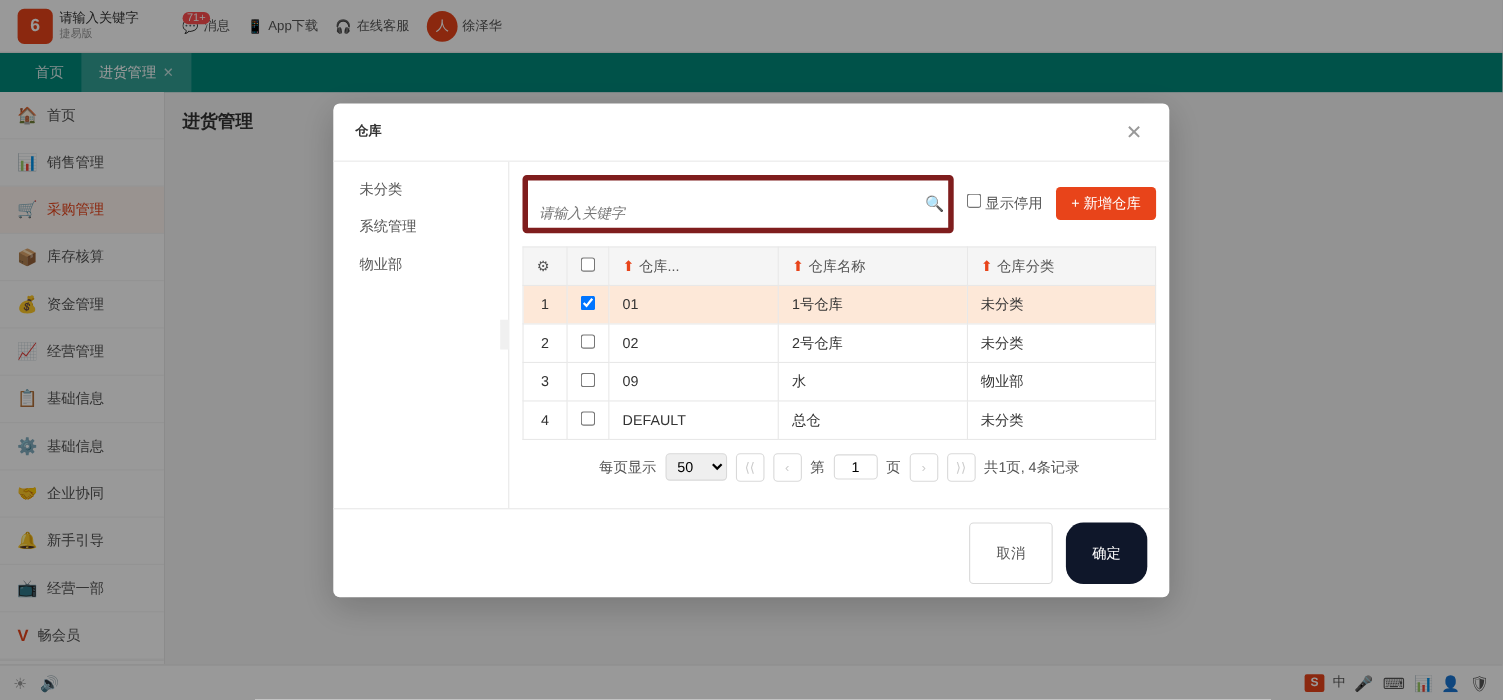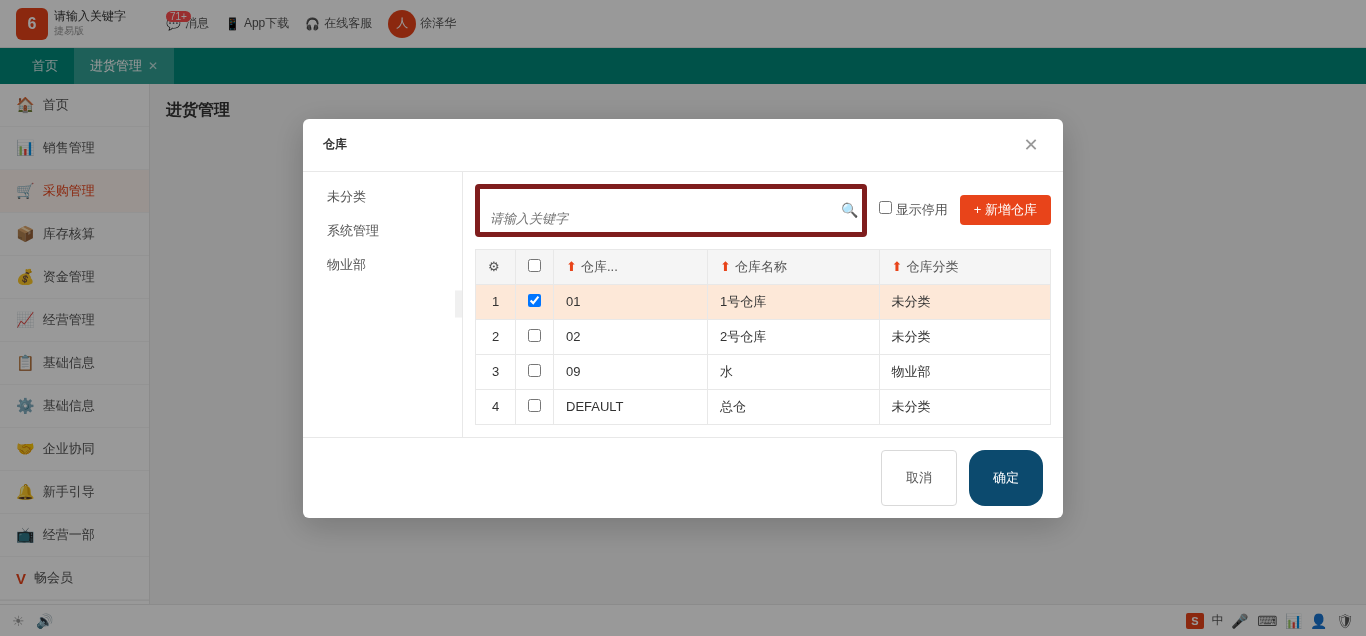--- a/index.html
+++ b/index.html
@@ -221,21 +221,21 @@
     .modal-footer {
       padding: 12px 20px; border-top: 1px solid #e8e8e8;
       display: flex; justify-content: flex-end; gap: 12px;
     }
     .btn-cancel {
       padding: 7px 24px; border: 1px solid #d9d9d9; border-radius: 4px;
       background: #fff; cursor: pointer; font-size: 13px; color: #555;
     }
     .btn-confirm {
       padding: 19px 24px; border: none; border-radius: 16px;
-      background: #0c4a6e; color: #fff; cursor: pointer; font-size: 13px;
+      background: #0f172a; color: #fff; cursor: pointer; font-size: 13px;
     }
 
     
     .sidebar-footer {
       margin-top: auto; padding: 8px;
       display: flex; gap: 8px; align-items: center; border-top: 1px solid #f0f0f0;
     }
   </style>
 </head>
 <body>
@@ -433,20 +433,36 @@
             <tr>
               <td class="row-actions">4</td>
               <td><input type="checkbox" style=""></td>
               <td>DEFAULT</td>
               <td>总仓</td>
               <td>未分类</td>
             </tr>
           </tbody>
         </table>
 
+        <div class="pagination">
+          <span>每页显示</span>
+          <select class="page-size-select">
+            <option>50</option>
+            <option>100</option>
+            <option>200</option>
+          </select>
+          <button class="page-btn disabled">⟨⟨</button>
+          <button class="page-btn disabled">‹</button>
+          <span>第</span>
+          <input type="text" class="page-input" value="1" style="">
+          <span>页</span>
+          <button class="page-btn disabled">›</button>
+          <button class="page-btn disabled">⟩⟩</button>
+          <span>共1页, 4条记录</span>
+        </div>
       </div>
     </div>
 
     <div class="modal-footer">
       <button class="btn-cancel">取消</button>
       <button class="btn-confirm">确定</button>
     </div>
   </div>
 </div>
 

